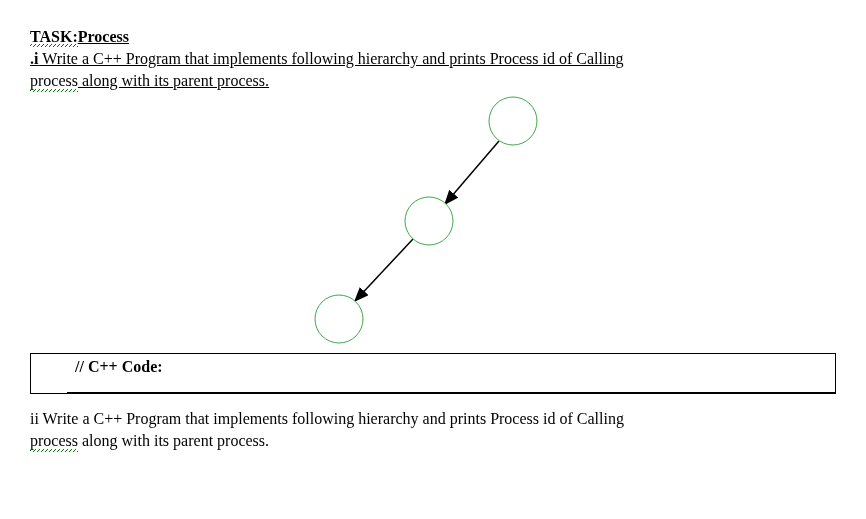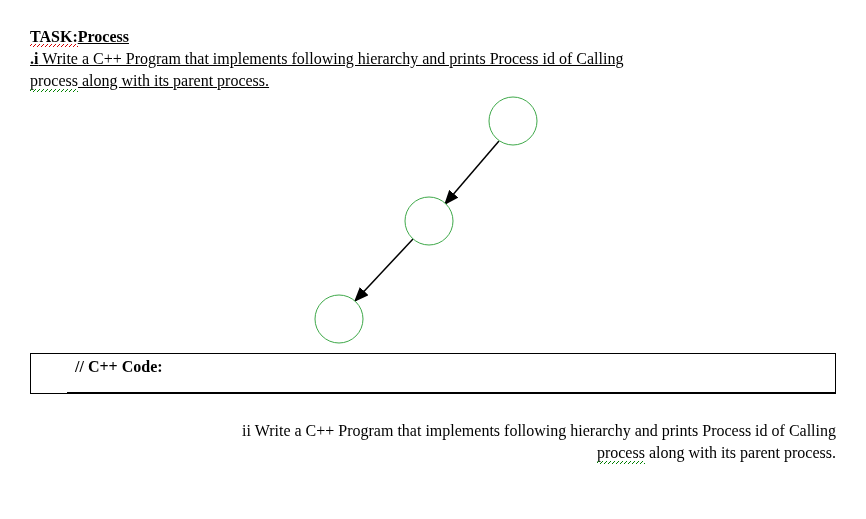--- a/index.html
+++ b/index.html
@@ -73,23 +73,22 @@
       min-height: 20px;
     }
     .codebox-row.first {
       border-bottom: 1px solid #000;
       margin-left: 36px;
     }
     .codebox-label {
       font-weight: bold;
     }
     .q2 {
-      margin-top: 26px;
+      margin-top: 14px;
       line-height: 1.35;
-      text-align: right;
     }
   </style>
 </head>
 <body>
 
 
 
 <div class="task-heading">
   <span class="squiggle">TASK:</span><span>Process</span>
 </div>

